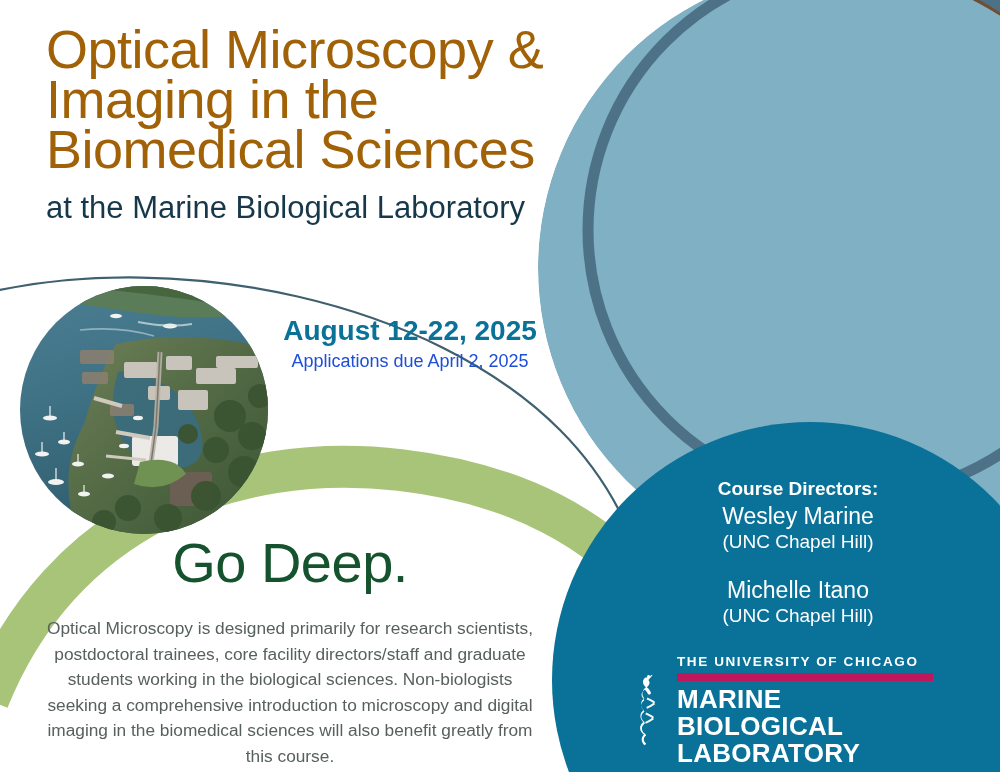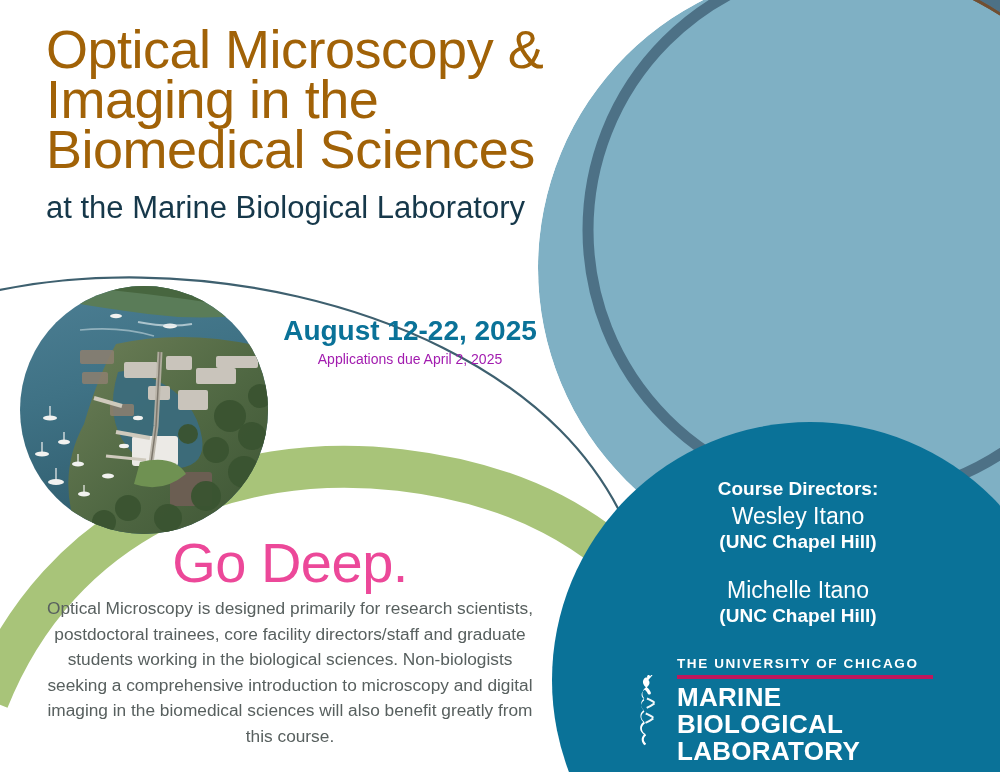--- a/index.html
+++ b/index.html
@@ -59,36 +59,36 @@
   }
   #date-main{
     color:#0a7298;
     font-size:28px;
     font-weight:bold;
     letter-spacing:0px;
     margin-top:40px;
   }
   #date-sub{
     margin-top:4px;
-    color:#a21caf;
-    font-size:14px;
+    color:#1d4ed8;
+    font-size:18px;
     font-weight:400;
   }
 
   #godeep{
     left:60px;top:533px;width:460px;
     text-align:center;
-    color:#ec4899;
+    color:#14532d;
     font-size:56px;
     line-height:60px;
     font-weight:400;
     letter-spacing:-0.5px;
   }
   #body-copy{
-    left:40px;top:596px;width:500px;
+    left:40px;top:616px;width:500px;
     text-align:center;
     color:#58605f;
     font-size:17.3px;
     line-height:25.5px;
     font-weight:400;
   }
 
   
   #directors{
     left:648px;top:478px;width:300px;
@@ -96,34 +96,34 @@
     color:#ffffff;
   }
   #directors .lbl{
     font-size:19px;font-weight:bold;letter-spacing:0px;
     margin-bottom:2px;
   }
   #directors .name{
     font-size:23px;font-weight:400;line-height:28px;
   }
   #directors .aff{
-    font-size:19px;font-weight:700;line-height:24px;
+    font-size:19px;font-weight:400;line-height:24px;
   }
   #directors .gap{height:22px;}
 
   
   #mbl-logo{
     left:633px;top:668px;width:300px;height:84px;
     display:flex;align-items:center;
   }
   #mbl-seahorse{width:32px;height:74px;flex:0 0 32px;margin-right:12px;}
   #mbl-words{color:#ffffff;}
   #mbl-top{
     font-size:13.5px;font-weight:bold;letter-spacing:1.6px;
-    padding-bottom:4px;border-bottom:4px solid #be185d;
+    padding-bottom:4px;border-bottom:8px solid #be185d;
     white-space:nowrap;
   }
   #mbl-main{
     font-size:26px;font-weight:bold;line-height:27px;letter-spacing:0.3px;
     padding-top:5px;white-space:pre-line;
   }
 </style>
 </head>
 <body>
 
@@ -363,21 +363,21 @@
   <div class="layer" id="dates-block">
     <div id="date-main">August 12-22, 2025</div>
     <div id="date-sub">Applications due April 2, 2025</div>
   </div>
 
   <div class="layer" id="godeep">Go Deep.</div>
   <div class="layer" id="body-copy">Optical Microscopy is designed primarily for research scientists, postdoctoral trainees, core facility directors/staff and graduate students working in the biological sciences. Non-biologists seeking a comprehensive introduction to microscopy and digital imaging in the biomedical sciences will also benefit greatly from this course.</div>
 
   <div class="layer" id="directors">
     <div class="lbl">Course Directors:</div>
-    <div class="name">Wesley Itano</div>
+    <div class="name">Wesley Marine</div>
     <div class="aff">(UNC Chapel Hill)</div>
     <div class="gap"></div>
     <div class="name">Michelle Itano</div>
     <div class="aff">(UNC Chapel Hill)</div>
   </div>
 
   <div class="layer" id="mbl-logo">
     <svg id="mbl-seahorse" viewBox="0 0 32 74" xmlns="http://www.w3.org/2000/svg">
       <path fill="#ffffff" d="M19.5 2.2c-1.1-.8-2 .1-2.4 1.1-.5-.9-1.3-1.6-2.3-1.1-.9.5-.8 1.6-.5 2.4-1.3-.3-2.6.2-3.4 1.3-1.1 1.4-1.2 3.3-.6 4.9.5 1.4 1.5 2.5 2.6 3.4-1.5 1.2-2.8 2.8-3.3 4.7-.6 2.3.2 4.7 1.7 6.4-1.7 1.3-3 3.2-3.2 5.4-.2 2.4.9 4.7 2.6 6.3-1.8 1.4-3.2 3.5-3.3 5.8-.1 2.4 1.1 4.7 2.9 6.2-1.9 1.5-3.3 3.8-3.2 6.3.1 2.6 1.7 4.9 3.8 6.3-1.4 1.4-2.3 3.3-2.2 5.3.1 2.2 1.4 4.3 3.3 5.4l1.1-1.9c-1.3-.7-2.2-2.1-2.3-3.6-.1-1.7.9-3.3 2.3-4.2l-.9-1.8c-1.9-1-3.2-3-3.3-5.1-.1-2.2 1.2-4.2 3-5.3l-.9-1.8c-1.6-1.1-2.7-3-2.6-5 .1-2 1.3-3.8 3-4.8l-.9-1.8c-1.5-1.2-2.5-3.1-2.3-5 .2-1.9 1.4-3.5 3-4.5l-.8-1.9c-1.4-1.3-2.2-3.3-1.7-5.2.4-1.6 1.6-2.9 3-3.7 1.3 1 2.5 2.2 3 3.8.3.9 1.3 1.3 2.1 1 .9-.3 1.3-1.3 1-2.1-.7-2.2-2.3-3.9-4-5.2.9-.7 1.8-1.6 2.3-2.7.7-1.5.6-3.4-.7-4.6z"></path>
       <g fill="#ffffff" opacity="0.95">

